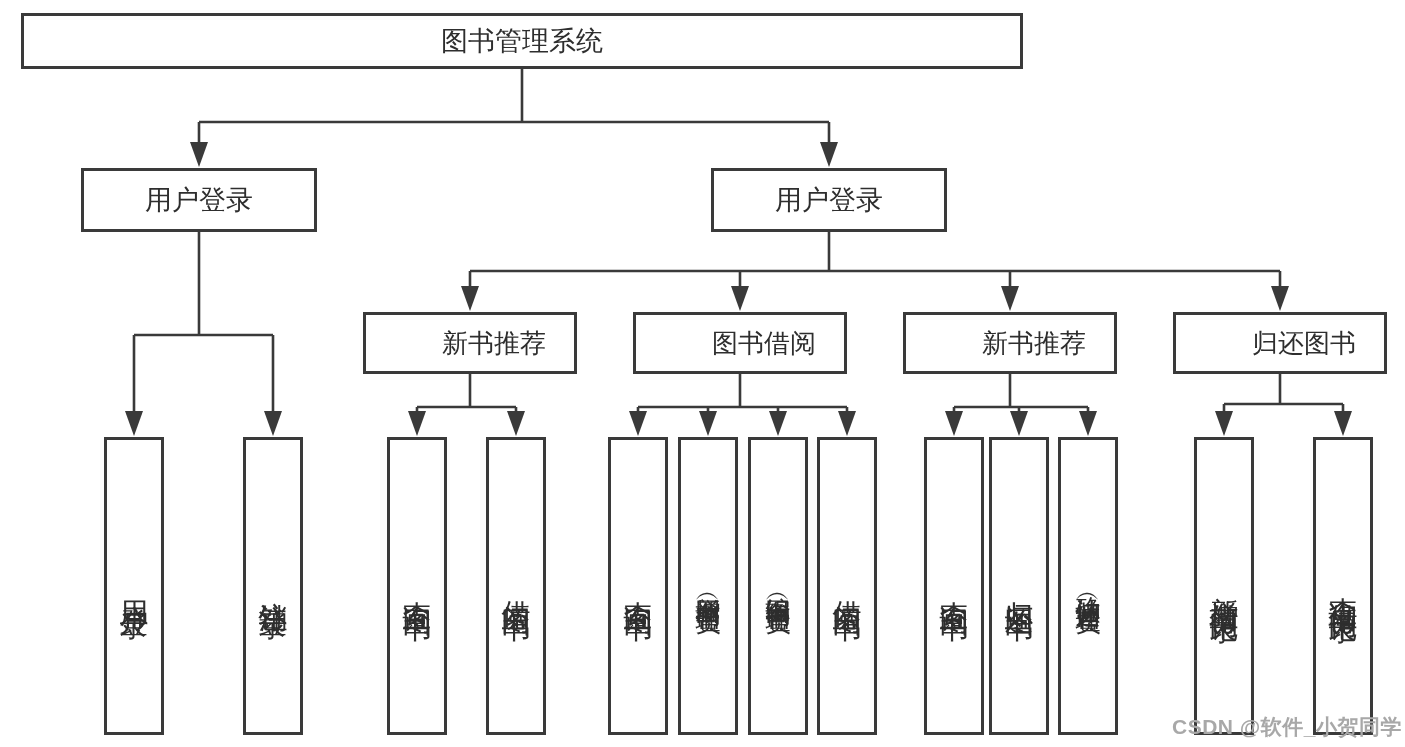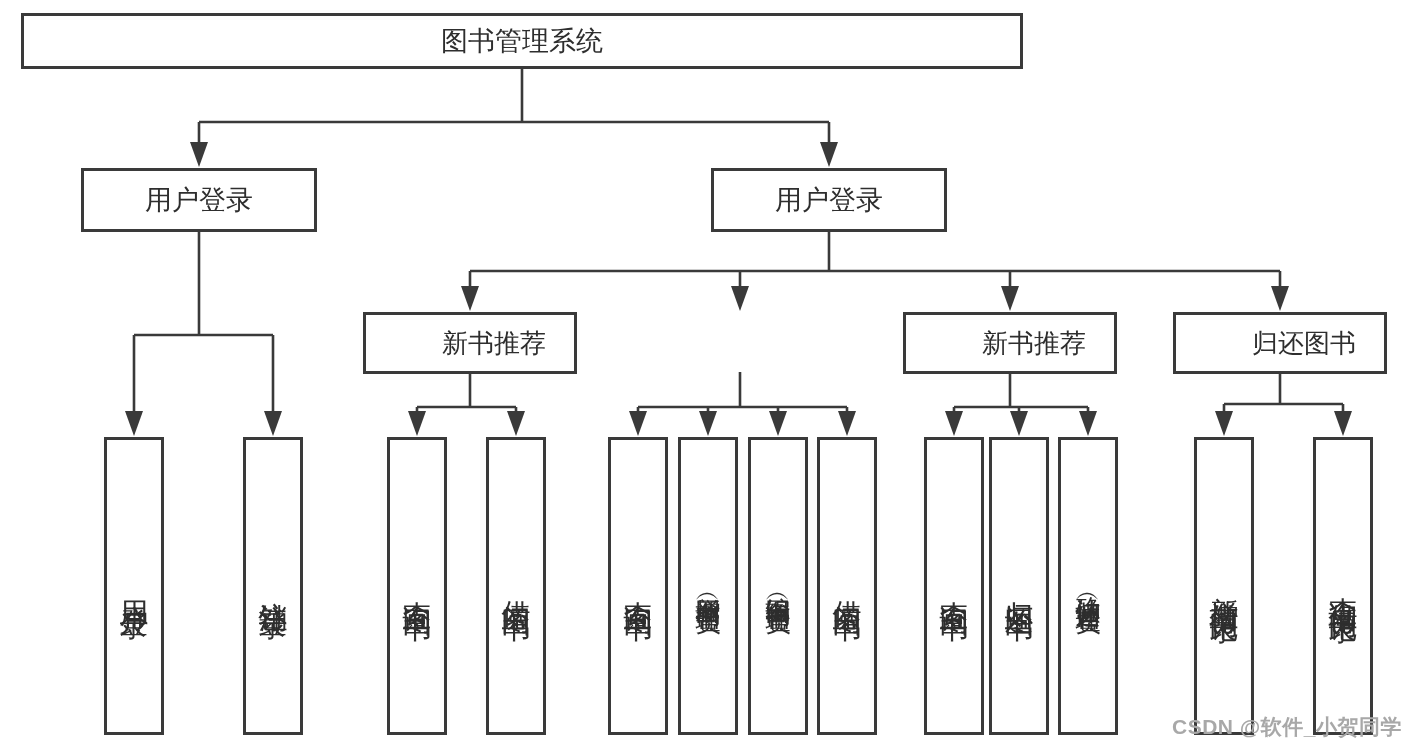--- a/index.html
+++ b/index.html
@@ -107,20 +107,23 @@
   <div class="box lv2" style="left:81px">
     <span>用户登录</span>
   </div>
   <div class="box lv2" style="left:711px">
     <span>用户登录</span>
   </div>
 
   <div class="box lv3" style="left:363px">
     <span>新书推荐</span>
   </div>
+  <div class="box lv3" style="left:633px">
+    <span>图书借阅</span>
+  </div>
   <div class="box lv3" style="left:903px">
     <span>新书推荐</span>
   </div>
   <div class="box lv3" style="left:1173px">
     <span>归还图书</span>
   </div>
 
   <div class="box leaf" style="left:104px">
     <span class="vtext">用户登录</span>
   </div>

